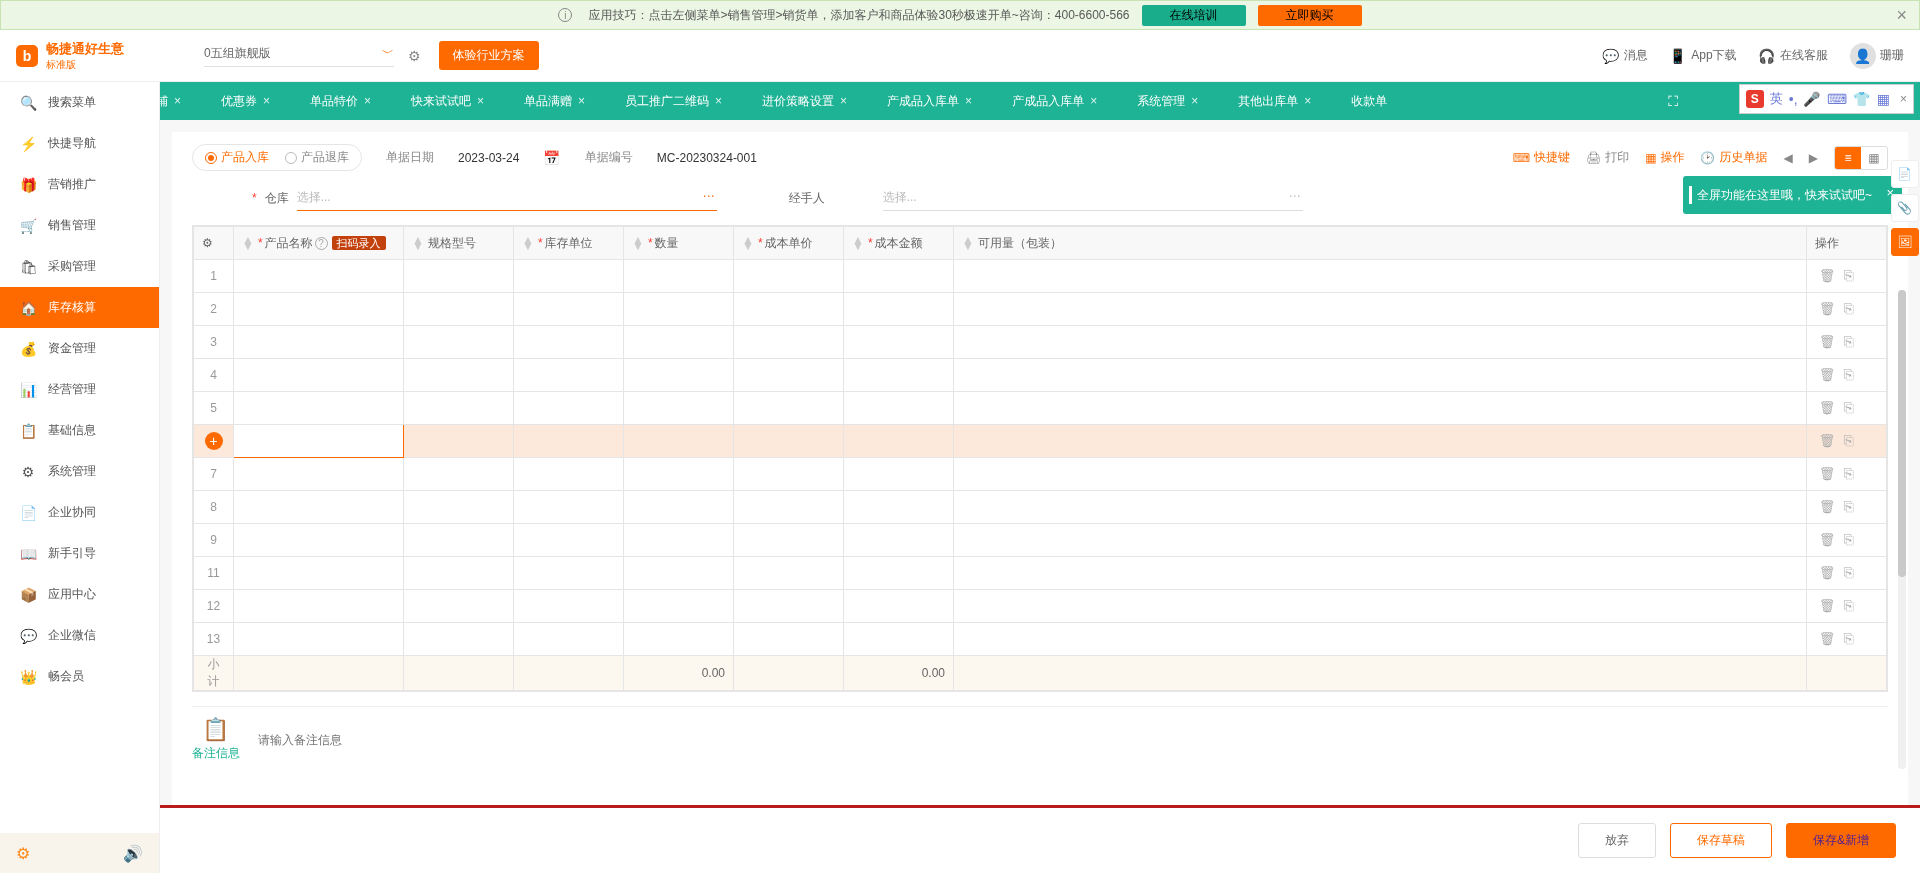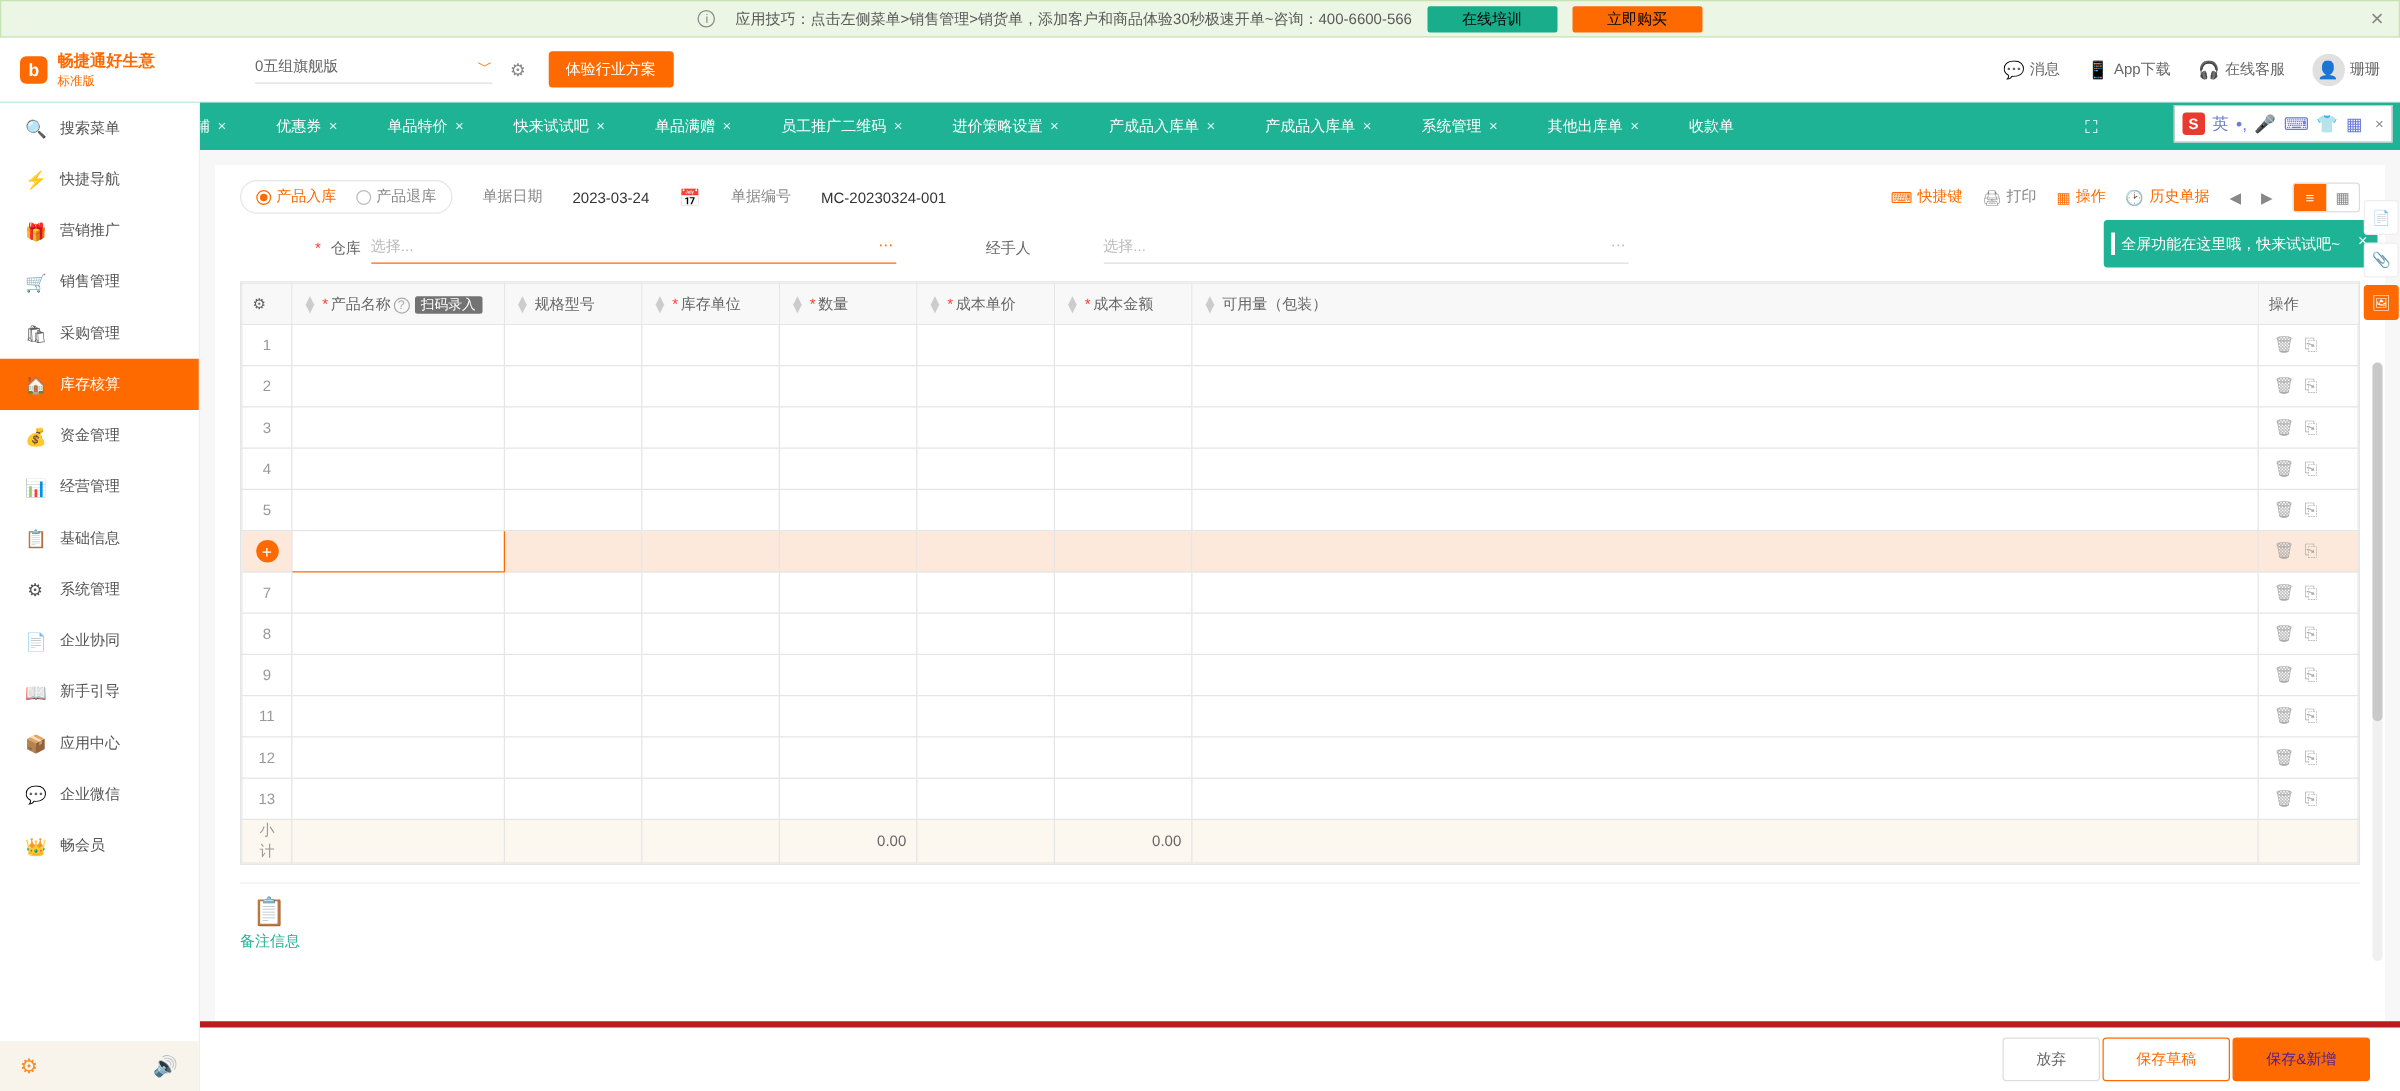--- a/index.html
+++ b/index.html
@@ -93,39 +93,39 @@
 .tbl th .sort{color:#ccc;font-size:9px;display:inline-flex;flex-direction:column;line-height:6px;margin-right:4px;vertical-align:middle}
 .col-idx{width:40px;text-align:center}
 .col-name{width:170px}
 .col-spec{width:110px}
 .col-unit{width:110px}
 .col-qty{width:110px;text-align:right}
 .col-price{width:110px;text-align:right}
 .col-amt{width:110px;text-align:right}
 .col-avail{width:auto}
 .col-ops{width:80px;text-align:center}
-.scan-tag{background:#737373;color:#fff;font-size:11px;padding:1px 5px;border-radius:2px;margin-left:4px}
+.scan-tag{background:#c2410c;color:#fff;font-size:11px;padding:1px 5px;border-radius:2px;margin-left:4px}
 .help-ico{display:inline-flex;width:13px;height:13px;border:1px solid #aaa;border-radius:50%;align-items:center;justify-content:center;font-size:10px;color:#aaa;margin-left:2px}
 .tbl .idx-cell{text-align:center;color:#999}
 .add-row td,.add-row .idx-cell{background:#fce9dc}
 .add-btn{width:18px;height:18px;background:#ff6a00;color:#fff;border-radius:50%;display:inline-flex;align-items:center;justify-content:center;cursor:pointer;font-size:14px}
 .add-row .name-cell{background:#fff;border:1px solid #ff6a00}
 .ops-cell{text-align:center}
 .op-ico{color:#aaa;margin:0 4px;cursor:pointer;font-size:13px}
 .subtotal td{background:#fcf7ef;font-weight:normal}
 .subtotal .r{text-align:right}
 
 
 .remark{display:flex;border-top:1px solid #eee;margin-top:14px;padding-top:10px;gap:18px}
 .remark .ric{display:flex;flex-direction:column;align-items:center;color:#1db394;gap:2px}
 .remark .ric .ico{font-size:22px}
 .remark input{border:none;outline:none;flex:1;color:#bbb;font-size:12px}
 
 
-.ftr{position:absolute;left:160px;right:0;bottom:0;height:56px;background:#fff;border-top:5px solid #b91c1c;display:flex;align-items:center;justify-content:flex-end;gap:2px;padding:0 24px}
+.ftr{position:absolute;left:160px;right:0;bottom:0;height:68px;background:#fff;border-top:3px solid #b91c1c;display:flex;align-items:center;justify-content:flex-end;gap:14px;padding:0 24px}
 .ftr .b{padding:8px 26px;border-radius:3px;cursor:pointer;border:1px solid #ddd;color:#666;background:#fff}
 .ftr .b.draft{border-color:#ff6a00;color:#ff6a00}
 .ftr .b.save{background:#ff6a00;color:#4c1d95;border-color:#ff6a00}
 
 
 .rail{position:absolute;right:0;top:120px;width:30px;display:flex;flex-direction:column;gap:6px;align-items:center;padding-top:40px}
 .rail .ri{width:28px;height:28px;display:flex;align-items:center;justify-content:center;color:#bbb;border:1px solid #eee;border-radius:3px;cursor:pointer;background:#fff}
 .rail .ri.act{background:#ff6a00;color:#fff;border-color:#ff6a00}
 
 
@@ -561,20 +561,21 @@
           </tr>
         </tfoot>
       </table>
     </div>
 
     <div class="remark">
       <div class="ric">
         <span class="ico">📋</span>
         <span>备注信息</span>
       </div>
+      <input placeholder="请输入备注信息" style="">
     </div>
 
     <div class="sbar">
         <div class="th"></div>
       </div>
   </div>
 </div>
 
 <div class="ftr">
   <span class="b">放弃</span>

